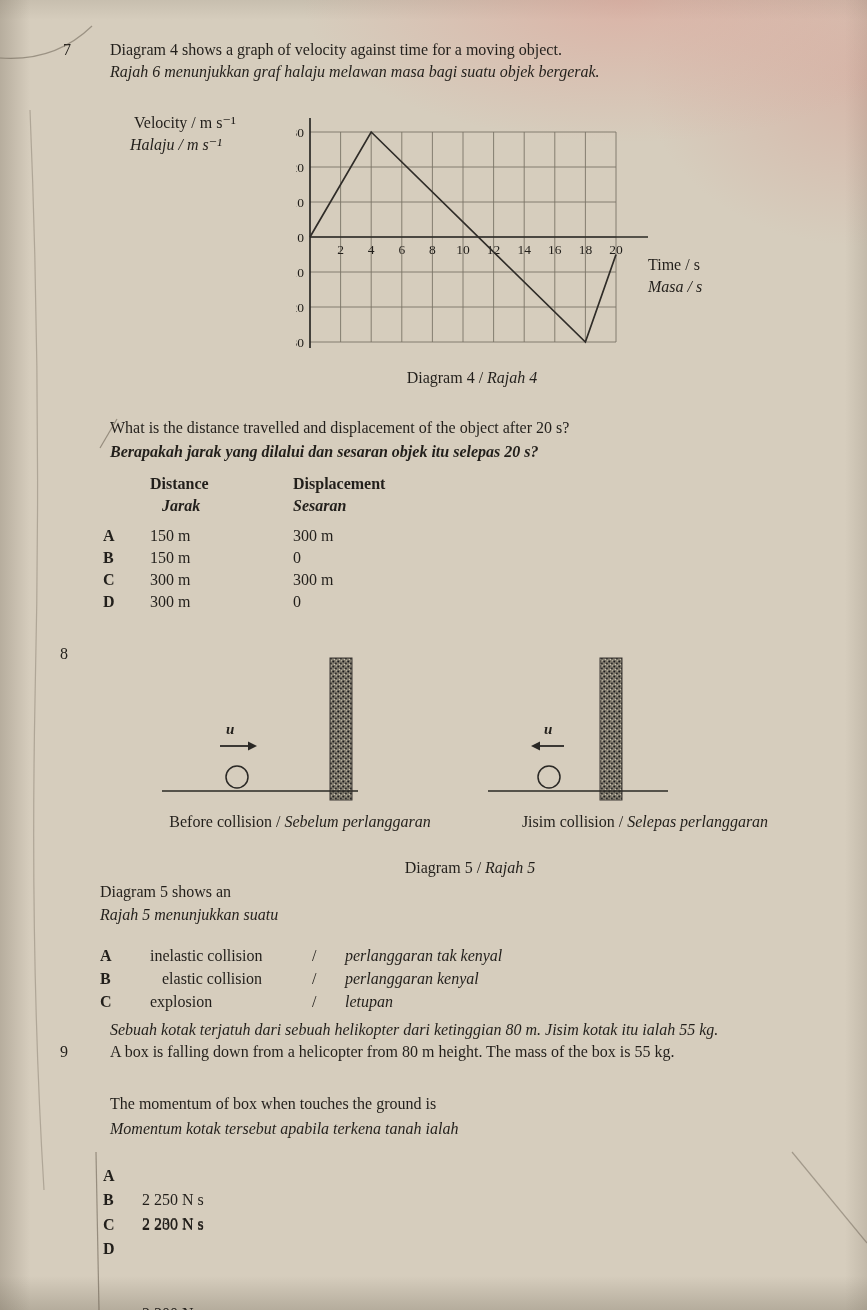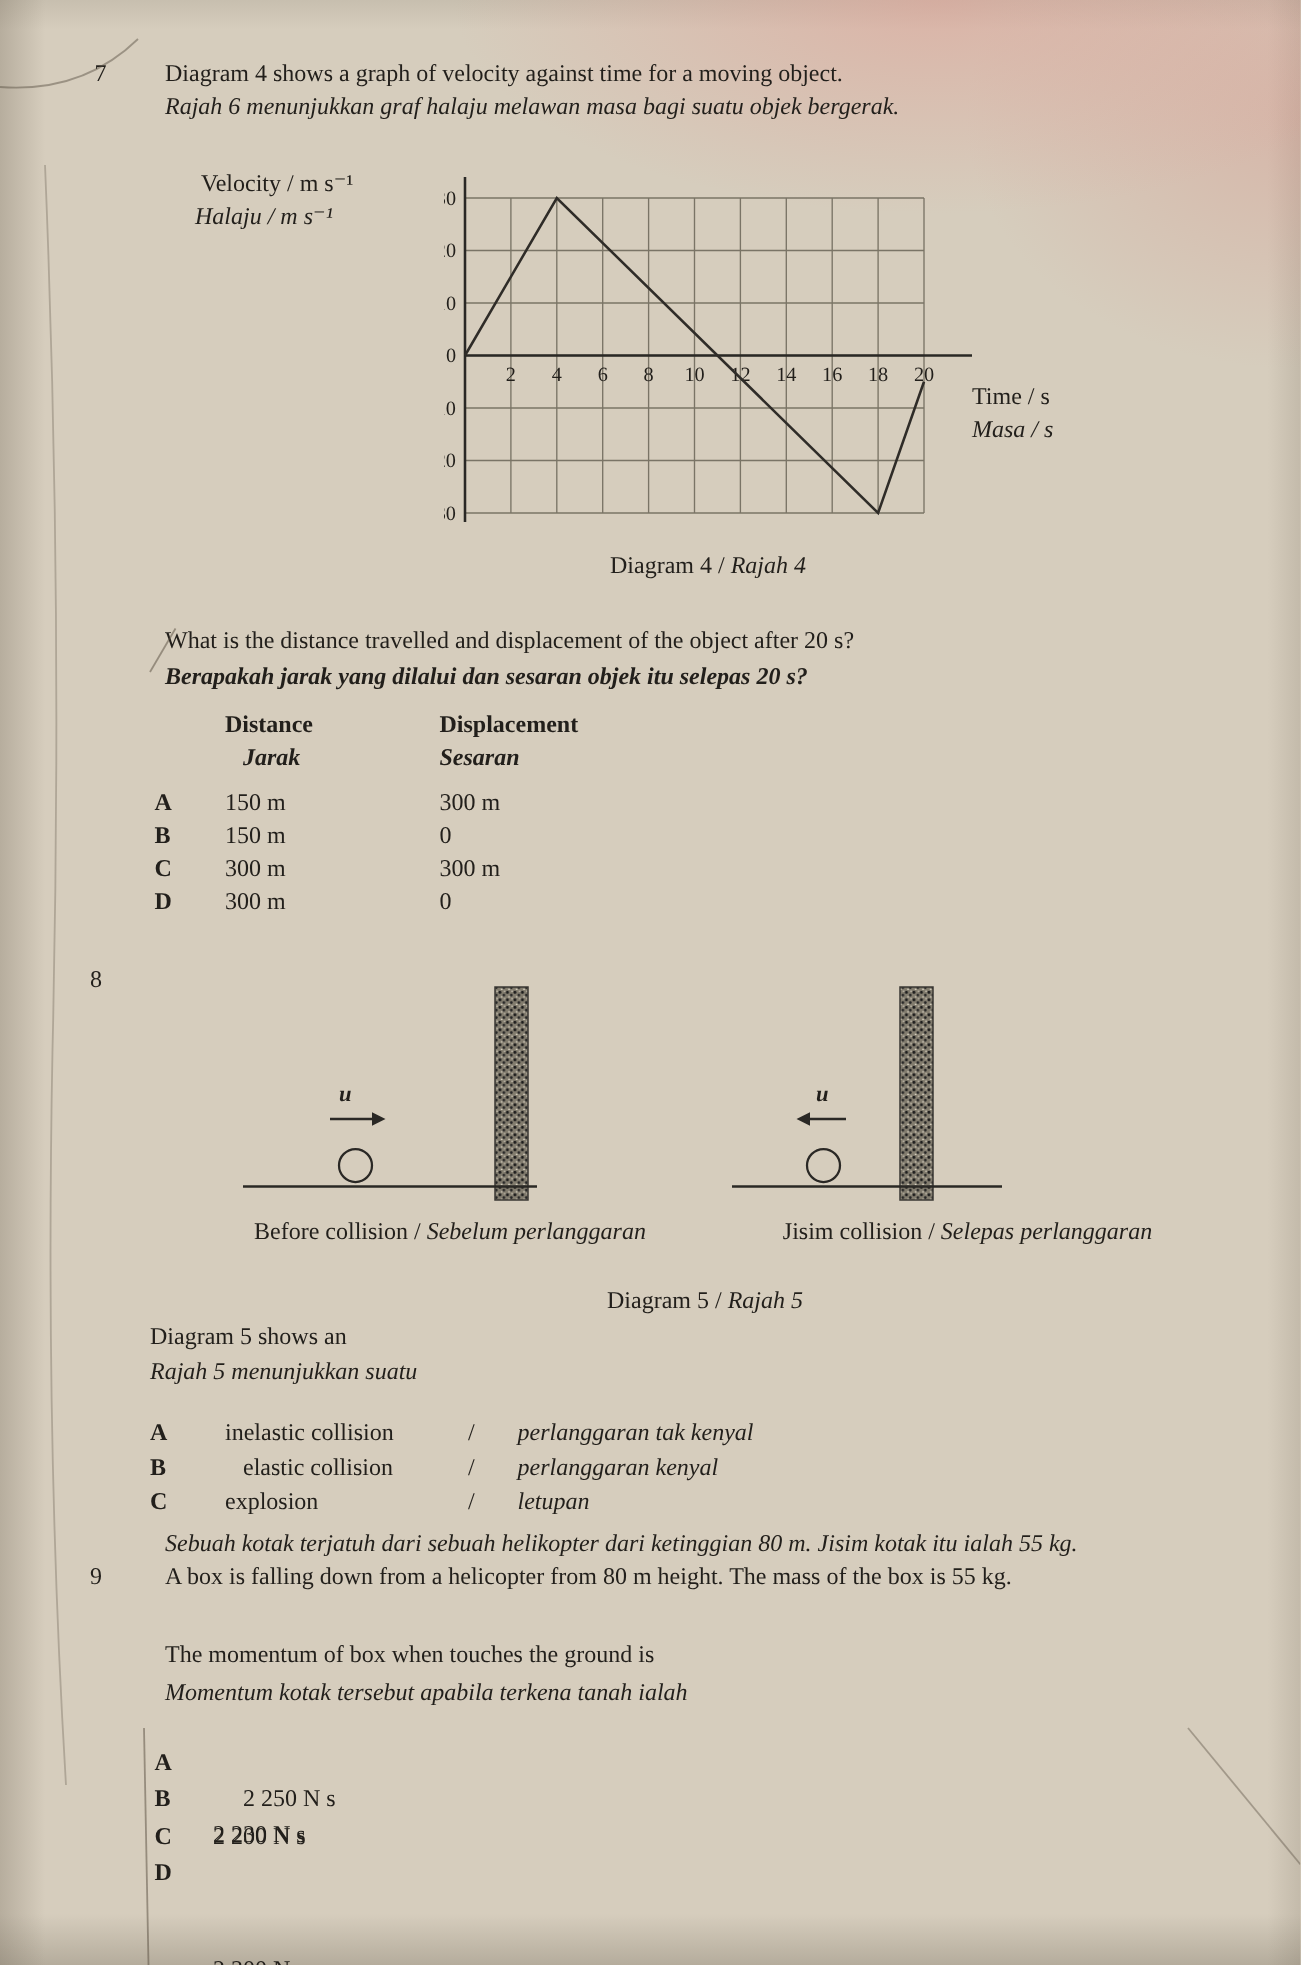--- a/index.html
+++ b/index.html
@@ -185,21 +185,21 @@
   <div class="abs line" style="left:60px; top:1042px;">9</div>
   <div class="abs line" style="left:110px; top:1042px;">A box is falling down from a helicopter from 80 m height. The mass of the box is 55 kg.</div>
   <div class="abs line it" style="left:110px; top:1020px;">Sebuah kotak terjatuh dari sebuah helikopter dari ketinggian 80 m. Jisim kotak itu ialah 55 kg.</div>
   <div class="abs line" style="left:110px; top:1094px;">The momentum of box when touches the ground is</div>
   <div class="abs line it" style="left:110px; top:1119px;">Momentum kotak tersebut apabila terkena tanah ialah</div>
 
   <div class="abs line b" style="left:103px; top:1166px;">A</div>
   <div class="abs line" style="left:142px; top:1166px;margin-top:48px;">2 230 N s</div>
 
   <div class="abs line b" style="left:103px; top:1190px;">B</div>
-  <div class="abs line" style="left:142px; top:1190px;margin-left:20px;">2 250 N s</div>
+  <div class="abs line" style="left:142px; top:1190px;">2 250 N s</div>
 
   <div class="abs line b" style="left:103px; top:1215px;">C</div>
   <div class="abs line" style="left:142px; top:1215px;">2 200 N s</div>
 
   <div class="abs line b" style="left:103px; top:1239px;">D</div>
   <div class="abs line" style="left:142px; top:1304px;">2 300 N s</div>
 
   <svg class="abs" style="left:0; top:0; pointer-events:none;" width="867" height="1310">
     <path d="M 0,58 Q 55,62 92,26" stroke="rgba(85,75,62,0.45)" stroke-width="1.2" fill="none"></path>
     <path d="M 30,110 Q 42,400 35,700 Q 30,960 44,1190" stroke="rgba(85,75,62,0.30)" stroke-width="1.2" fill="none"></path>

